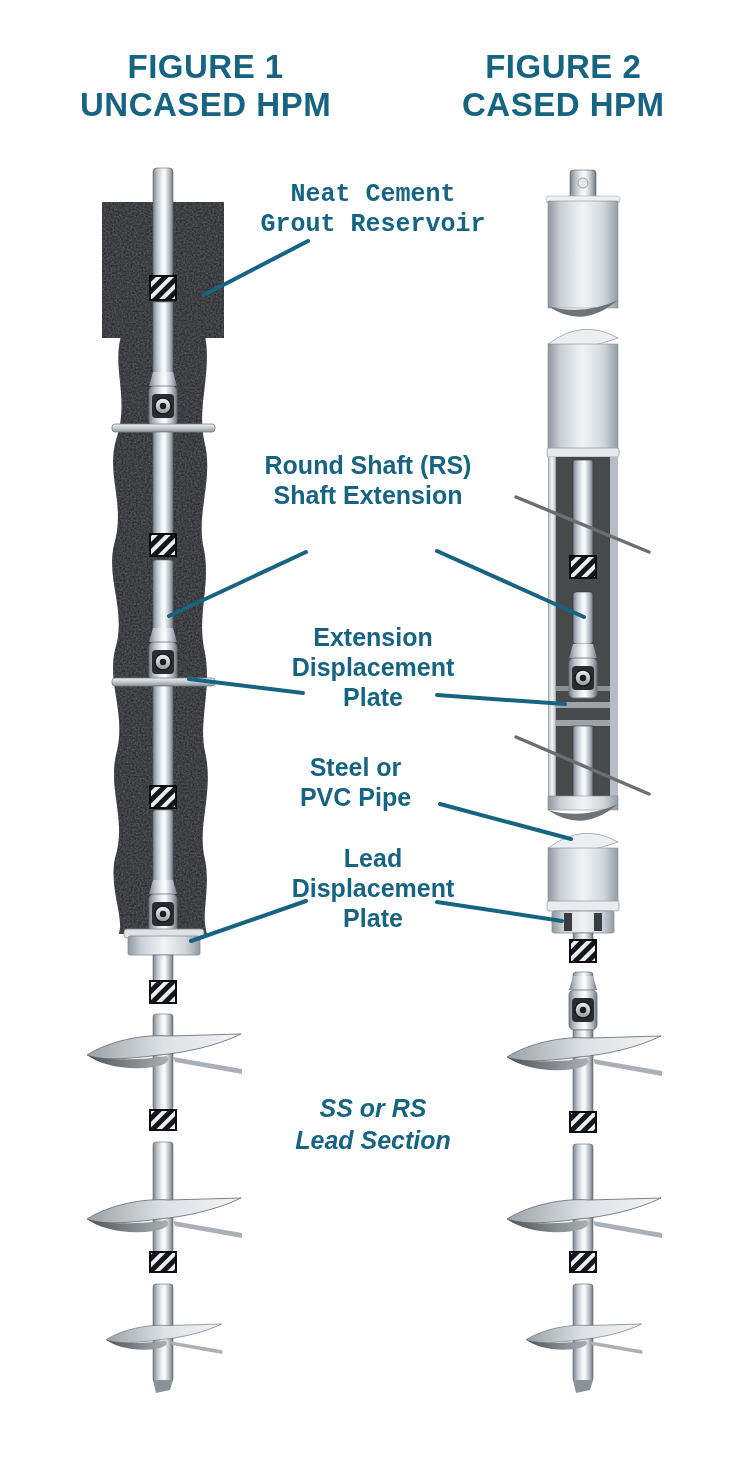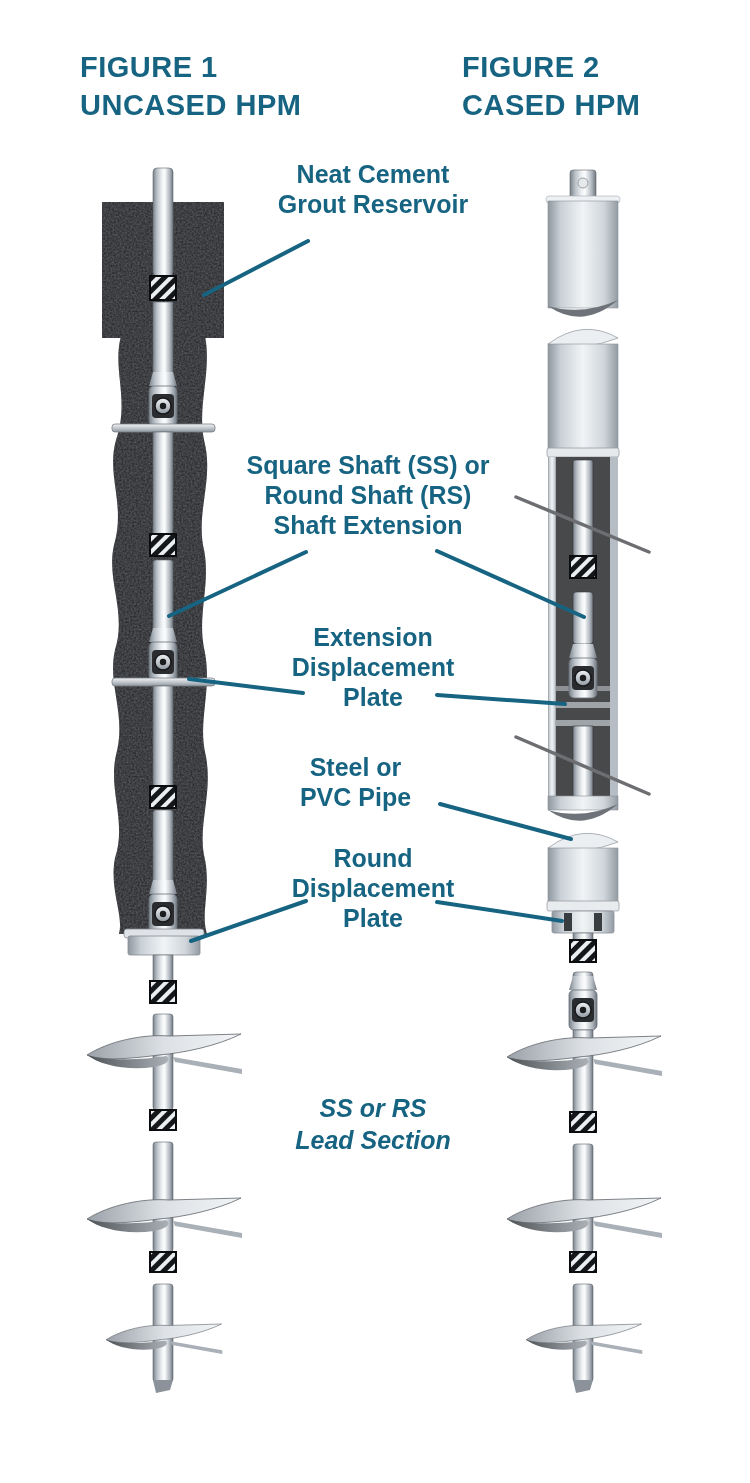--- a/index.html
+++ b/index.html
@@ -3,21 +3,21 @@
 <meta charset="utf-8">
 <style>
   html,body{margin:0;padding:0;background:#ffffff;}
   .stage{
     position:relative;width:750px;height:1483px;background:#ffffff;overflow:hidden;
     font-family:"Liberation Sans",sans-serif;
   }
   .artwork{position:absolute;left:0;top:0;}
   .fig-title{
     position:absolute;color:var(--accent,#176482);font-weight:700;
-    font-size:29px;line-height:38px;letter-spacing:.5px;white-space:nowrap;
+    font-size:33px;line-height:38px;letter-spacing:.5px;white-space:nowrap;text-align:center;
   }
   .fig-title span{display:block;}
   .anno{
     position:absolute;color:var(--accent,#176482);font-weight:700;
     font-size:25px;line-height:30px;text-align:center;
   }
   .anno span{display:block;}
   .anno.tall{line-height:32px;font-style:italic;}
 </style>
 </head>
@@ -211,44 +211,43 @@
 
   <div class="fig-title" style="left:80px;top:48px;">
     <span>FIGURE 1</span>
     <span>UNCASED HPM</span>
   </div>
   <div class="fig-title" style="left:462px;top:48px;">
     <span>FIGURE 2</span>
     <span>CASED HPM</span>
   </div>
 
-  <div class="anno" style="left:258px;top:159px;width:230px;">
+  <div class="anno" style="left:258px;top:180px;width:230px;font-family:Liberation Mono, monospace;">
     <span>Neat Cement</span>
     <span>Grout Reservoir</span>
   </div>
 
   <div class="anno" style="left:213px;top:450px;width:310px;">
-    <span>Square Shaft (SS) or</span>
     <span>Round Shaft (RS)</span>
     <span>Shaft Extension</span>
   </div>
 
   <div class="anno" style="left:258px;top:622px;width:230px;">
     <span>Extension</span>
     <span>Displacement</span>
     <span>Plate</span>
   </div>
 
   <div class="anno" style="left:268px;top:752px;width:175px;">
     <span>Steel or</span>
     <span>PVC Pipe</span>
   </div>
 
   <div class="anno" style="left:258px;top:843px;width:230px;">
-    <span>Round</span>
+    <span>Lead</span>
     <span>Displacement</span>
     <span>Plate</span>
   </div>
 
   <div class="anno tall" style="left:258px;top:1092px;width:230px;">
     <span>SS or RS</span>
     <span>Lead Section</span>
   </div>
 
 </div>

